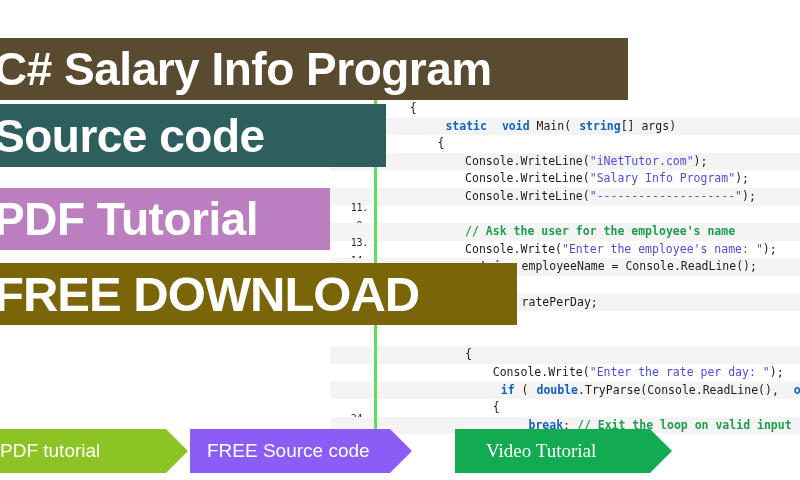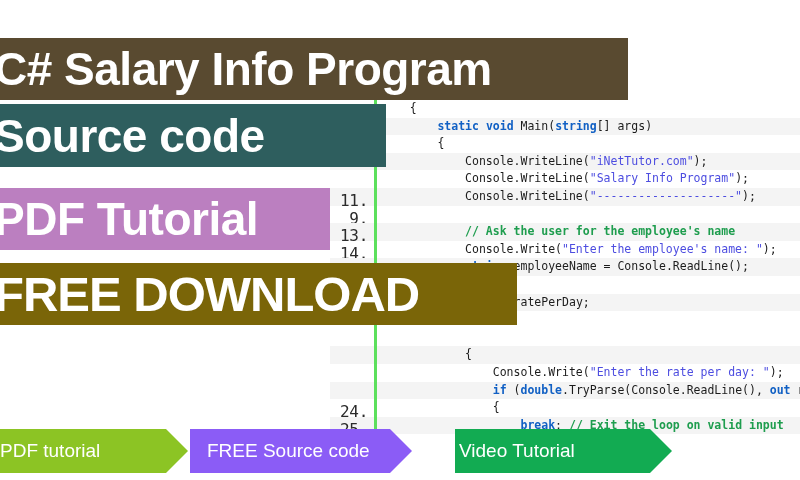--- a/index.html
+++ b/index.html
@@ -10,26 +10,26 @@
   #code-pane{
     position:absolute; left:330px; top:100px; width:470px; height:340px;
     background:#ffffff; overflow:hidden;
   }
   .code-row{
     position:relative; height:17.6px; line-height:17.6px; white-space:pre;
     font-family:"DejaVu Sans Mono","Liberation Mono",monospace; font-size:11.5px;
   }
   .code-row.alt{ background:#f4f4f4; }
   .ln{
-    position:absolute; left:0; top:4px; width:38px; text-align:right;
-    color:#2b2b2b; font-size:16px; letter-spacing:-0.3px;
+    position:absolute; left:0; top:11px; width:38px; text-align:right;
+    color:#2b2b2b; font-size:10px; letter-spacing:-0.3px;
   }
   .chg{ position:absolute; left:44px; top:0; width:2.5px; height:100%; background:#5ce05c; }
   .txt{ position:absolute; left:52px; top:0; color:#1c1c1c; }
-  .k{ color:#1160c4; font-weight:bold; }
+  .k{ color:#1160c4; font-weight:bold;margin-left:8px; }
   .s{ color:#4d4de0; }
   .c{ color:#1e9d4e;font-weight:bold; }
 
   
   .banner{ position:absolute; display:flex; align-items:center; overflow:hidden; }
   .banner span{
     color:#ffffff; font-weight:bold; white-space:nowrap; display:block;
   }
   #banner-title{ left:-8px; top:38px; width:636px; height:62px; }
   #banner-title span{ font-size:46px; margin-left:2px; letter-spacing:-0.5px; }
@@ -45,21 +45,21 @@
   .chev{
     position:absolute; top:0; height:44px; display:flex; align-items:center;
     clip-path:polygon(0 0, calc(100% - 22px) 0, 100% 50%, calc(100% - 22px) 100%, 0 100%);
   }
   .chev span{ color:#ffffff; font-size:19px; white-space:nowrap; }
   #chev-pdf{ left:-12px; width:200px; }
   #chev-pdf span{ margin-left:12px; }
   #chev-source{ left:190px; width:222px; }
   #chev-source span{ margin-left:17px; }
   #chev-video{ left:455px; width:217px; }
-  #chev-video span{ margin-left:4px; }
+  #chev-video span{ margin-left:31px;font-family:Liberation Serif, serif; }
 </style>
 </head>
 <body>
 
 <div id="code-pane">
     <div class="code-row"><div class="ln"></div><div class="chg" style="background: rgb(92, 224, 92);"></div><div class="txt">    {</div></div>
     <div class="code-row alt"><div class="ln"></div><div class="chg" style="background: rgb(92, 224, 92);"></div><div class="txt">        <span class="k">static</span> <span class="k">void</span> Main(<span class="k">string</span>[] args)</div></div>
     <div class="code-row"><div class="ln"></div><div class="chg" style="background: rgb(92, 224, 92);"></div><div class="txt">        {</div></div>
     <div class="code-row alt"><div class="ln"></div><div class="chg" style="background: rgb(92, 224, 92);"></div><div class="txt">            Console.WriteLine(<span class="s">"iNetTutor.com"</span>);</div></div>
     <div class="code-row"><div class="ln"></div><div class="chg" style="background: rgb(92, 224, 92);"></div><div class="txt">            Console.WriteLine(<span class="s">"Salary Info Program"</span>);</div></div>

